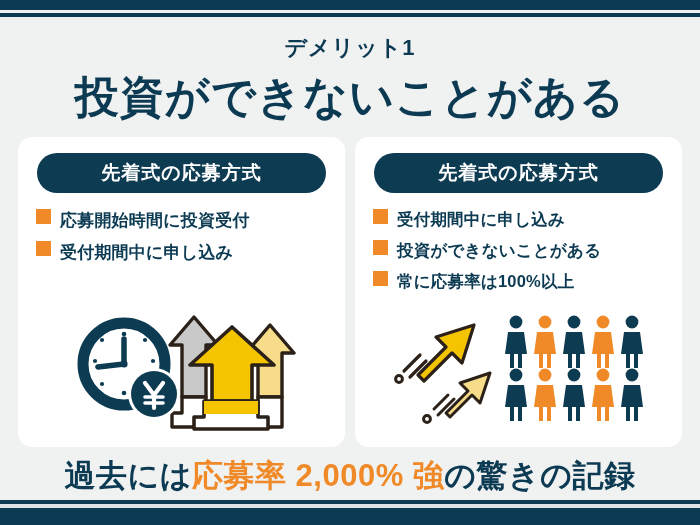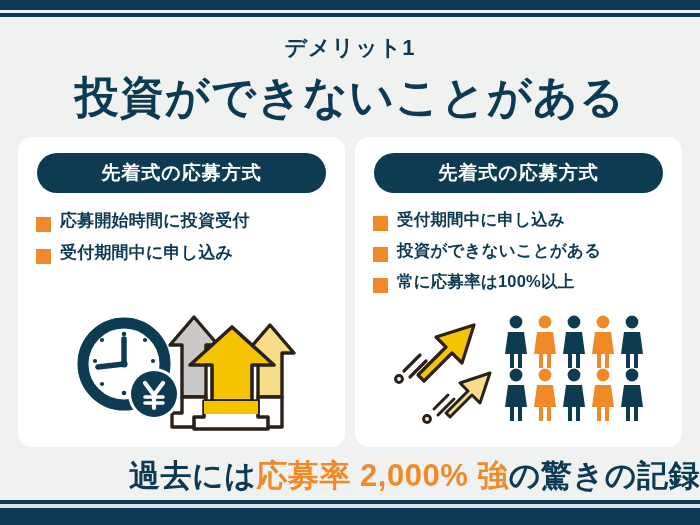--- a/index.html
+++ b/index.html
@@ -79,21 +79,21 @@
     display: flex; align-items: center; justify-content: center;
     letter-spacing: 1px;
   }
 
   .bullets {
     position: absolute;
     top: 72px; left: 18px; right: 10px;
   }
   .bullet-row {
     display: flex;
-    align-items: flex-end;
+    align-items: flex-start;
     margin-bottom: 9px;
   }
   .bullet-sq {
     width: 15px; height: 15px;
     background: #f08a28;
     flex: 0 0 auto;
     margin-right: 9px;
   }
   .bullet-tx {
     font-size: 17px; font-weight: bold; color: #0b3a52;
@@ -107,21 +107,21 @@
     position: absolute;
     left: 0; right: 0; bottom: 8px;
     height: 130px;
   }
   .illus svg { display: block; margin: 0 auto; }
 
   
   .banner {
     position: absolute;
     top: 455px; left: 0; width: 700px;
-    text-align: right;
+    text-align: center;
     font-size: 31px; font-weight: bold; color: #0b3a52;
     white-space: nowrap;
     letter-spacing: .5px;
   }
   .banner .hl { color: #f08a28; }
 </style>
 </head>
 <body>
 
 <div class="rule-top-thick"></div>

